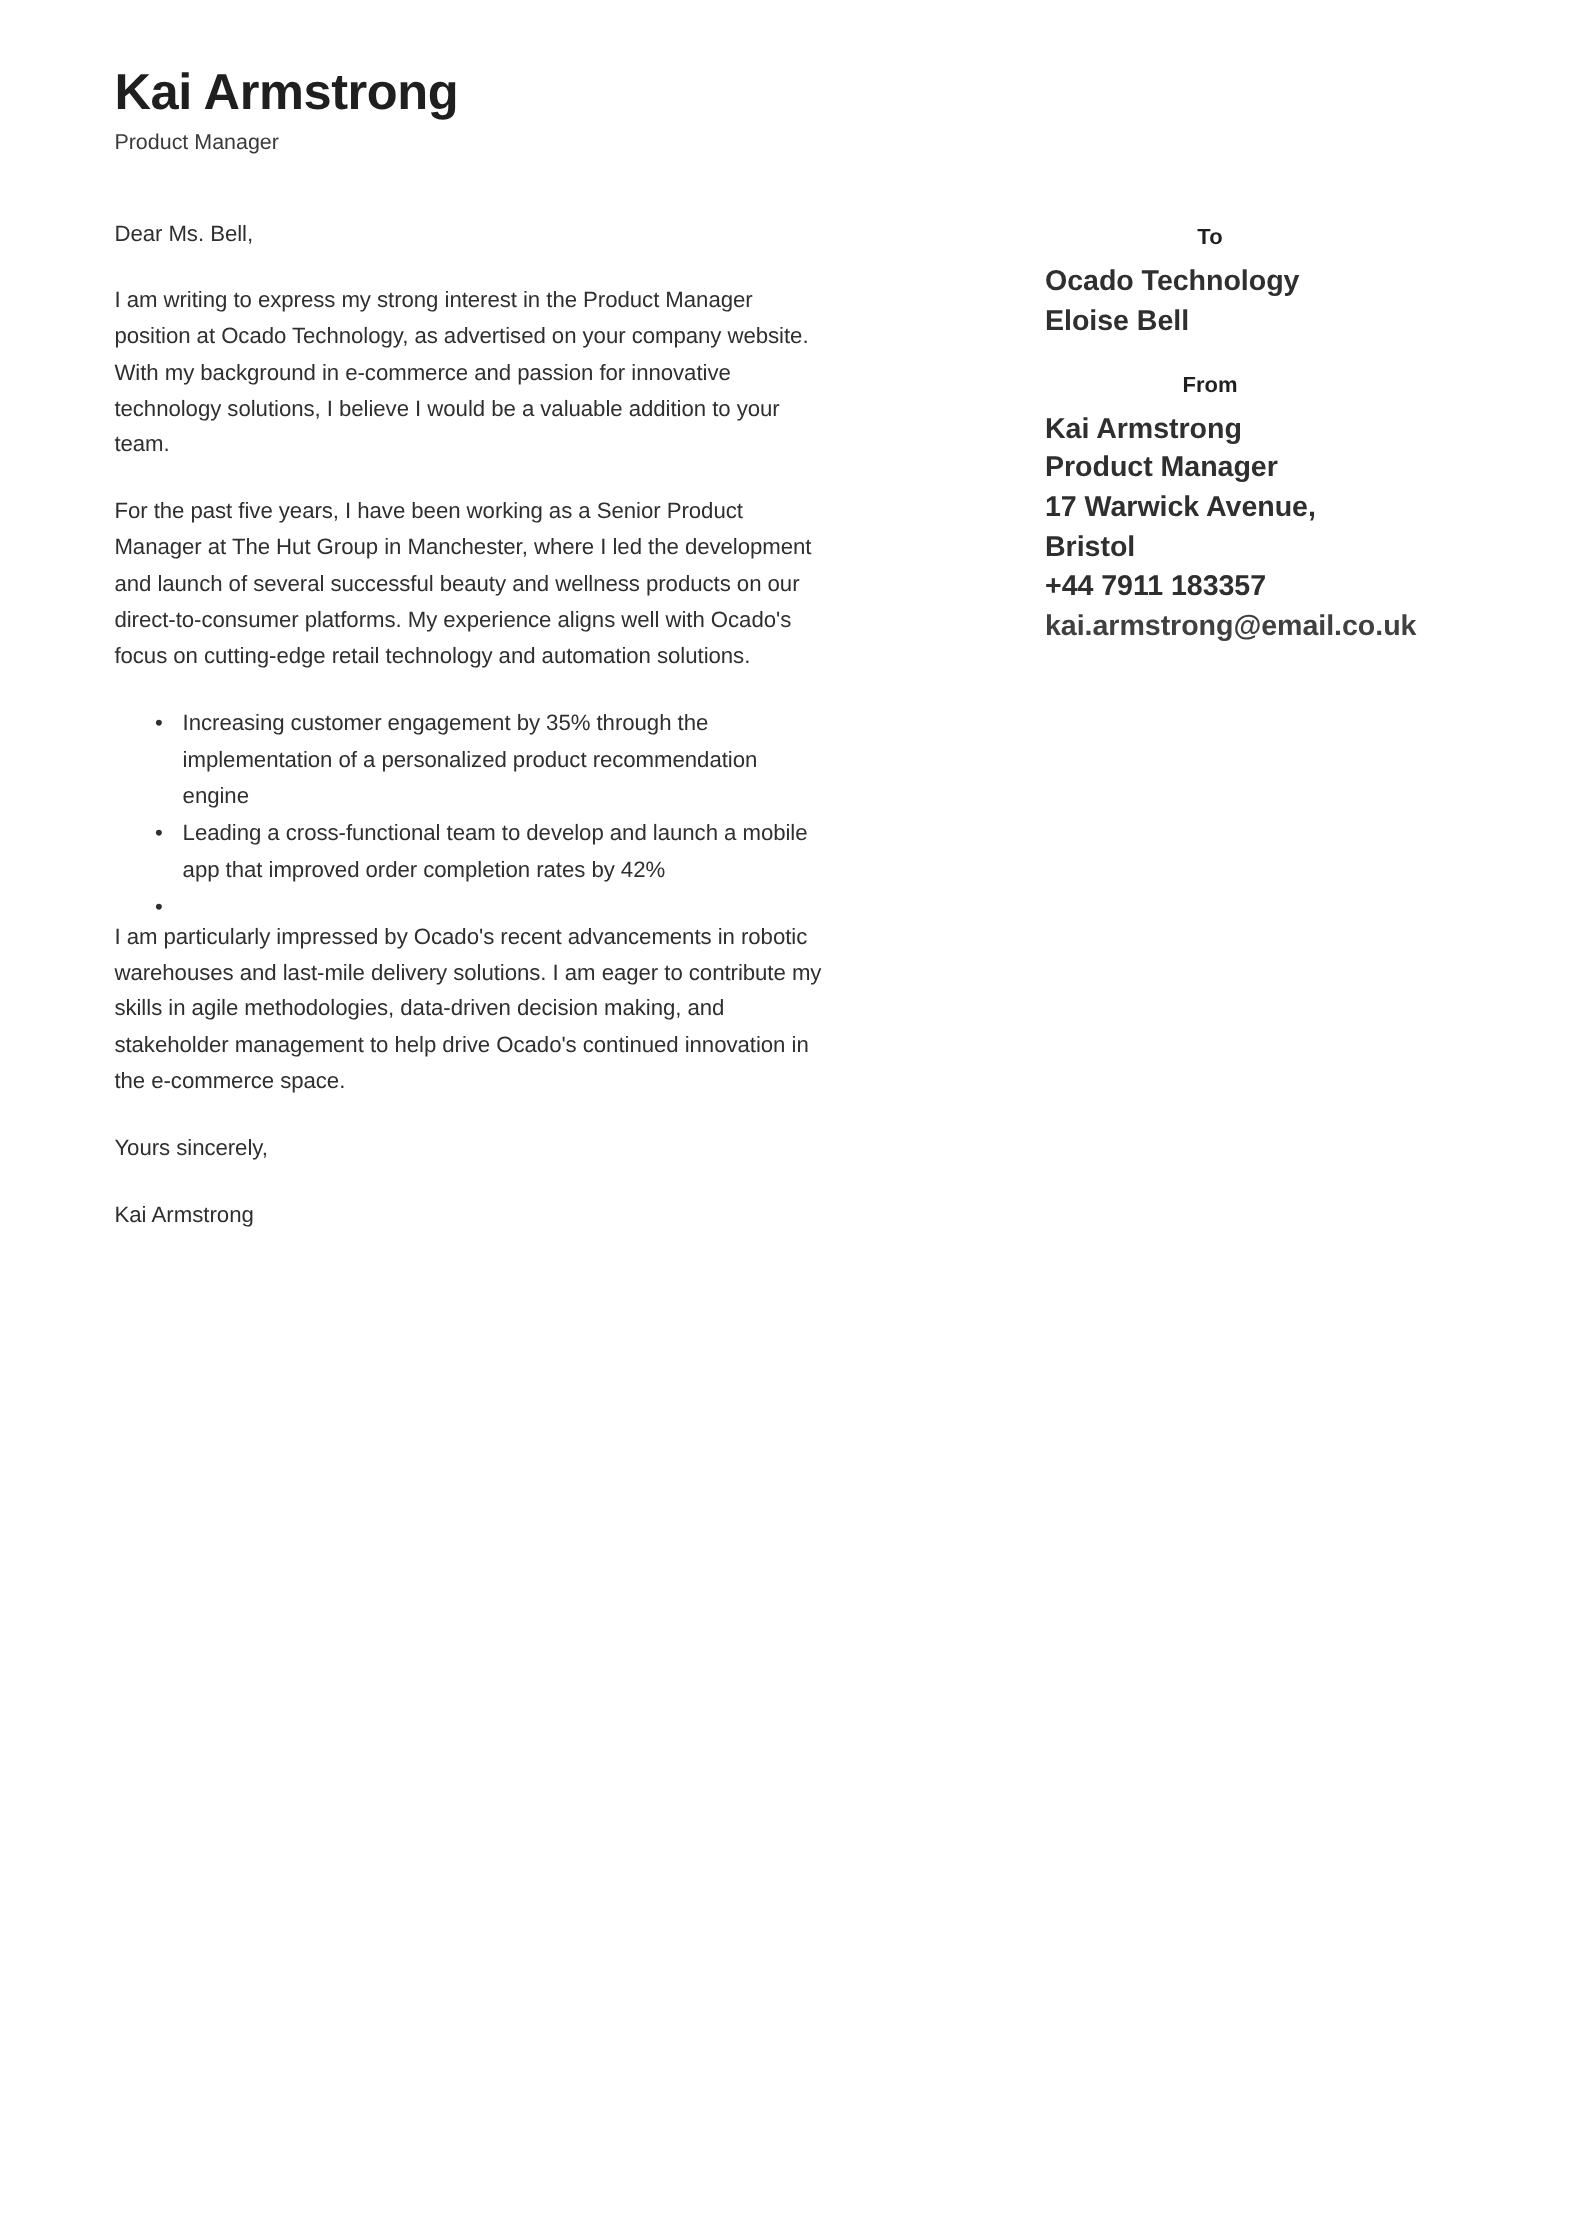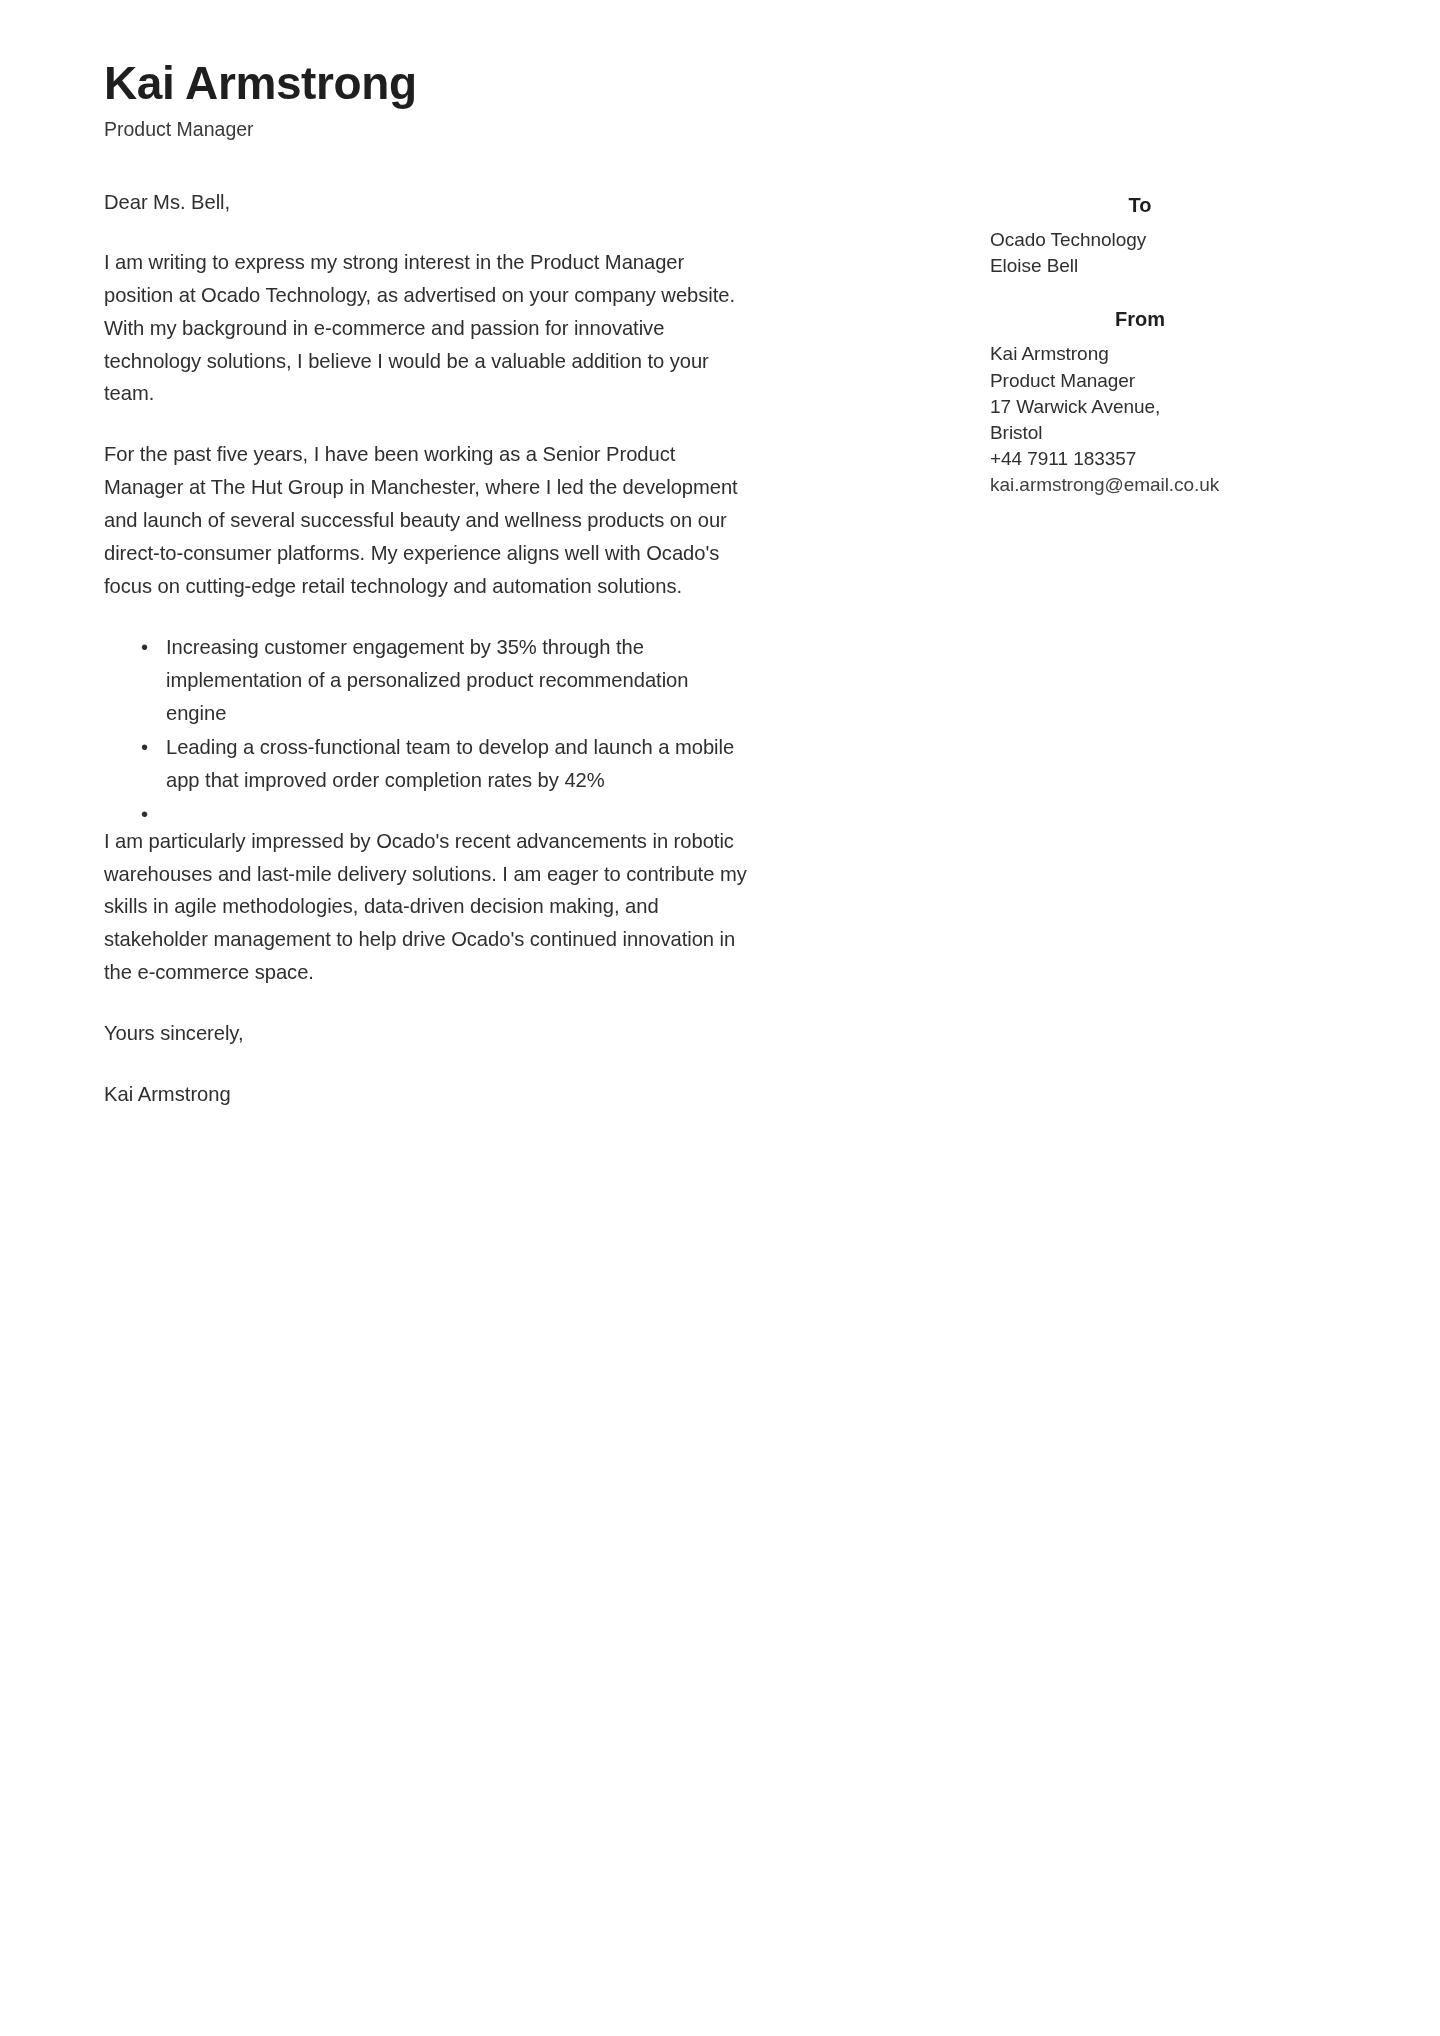--- a/index.html
+++ b/index.html
@@ -42,22 +42,21 @@
     color: #3a3a3a;
     margin: 7px 0 0 0;
     line-height: 1.3;
   }
 
   
   .content {
     display: flex;
     align-items: flex-start;
     padding: 0 0 0 104px;
-    margin-top: 44px;
-    gap: 40px;
+    margin-top: 55px;
   }
   .letter {
     width: 645px;
     flex: 0 0 645px;
   }
   .sidebar {
     flex: 0 0 auto;
     width: 300px;
     margin-left: 201px;
     padding-top: 6px;
@@ -112,25 +111,26 @@
   }
   .side-heading {
     font-size: 20px;
     font-weight: 700;
     color: #1f1f1f;
     margin: 0 0 9px 0;
     line-height: 1.3;
     text-align: center;
   }
   .side-line {
-    font-size: 19px;
+    font-size: 26px;
     line-height: 1.38;
     color: #2f2f2f;
     margin: 0;
     letter-spacing: -0.05px;
+    font-weight: bold;
   }
   .side-line.email {
     color: #404040;
     text-decoration: none;
     display: block;
   }
 </style>
 </head>
 <body>
 

